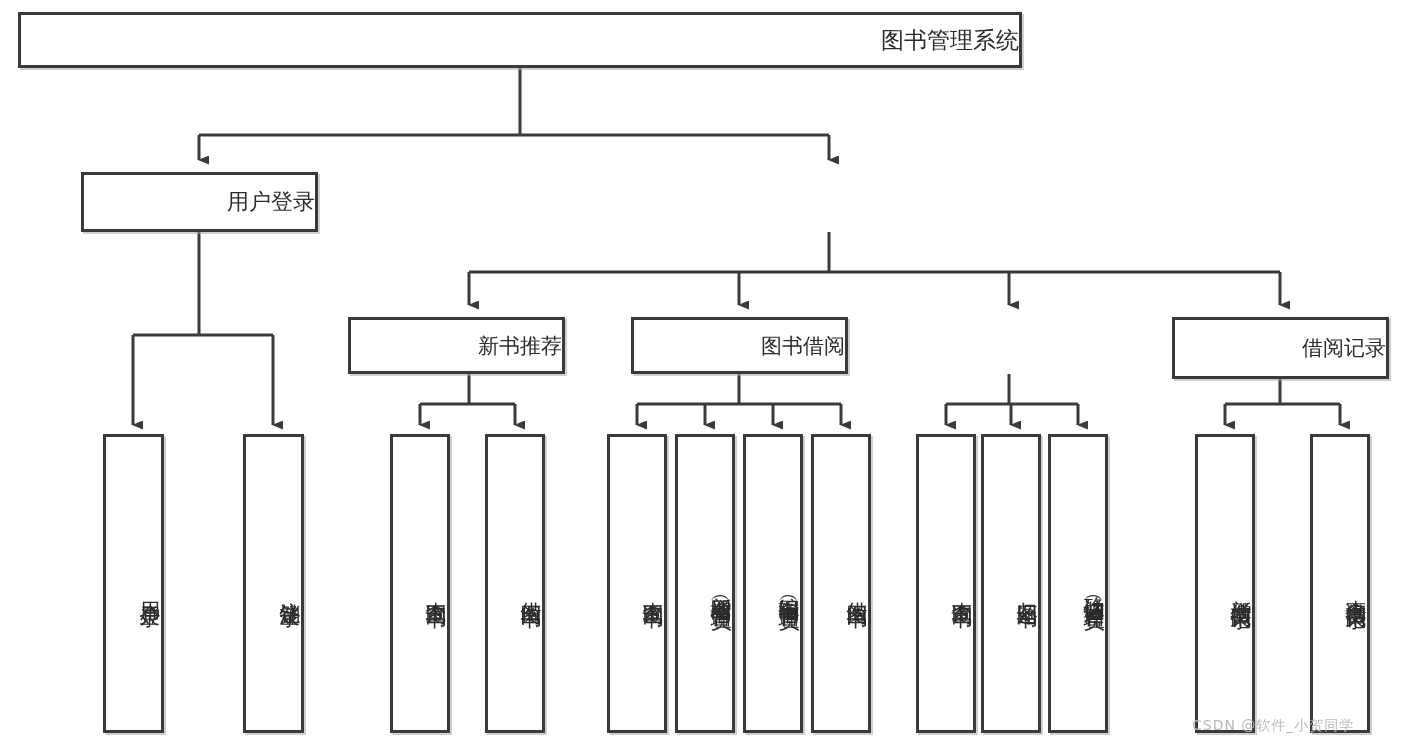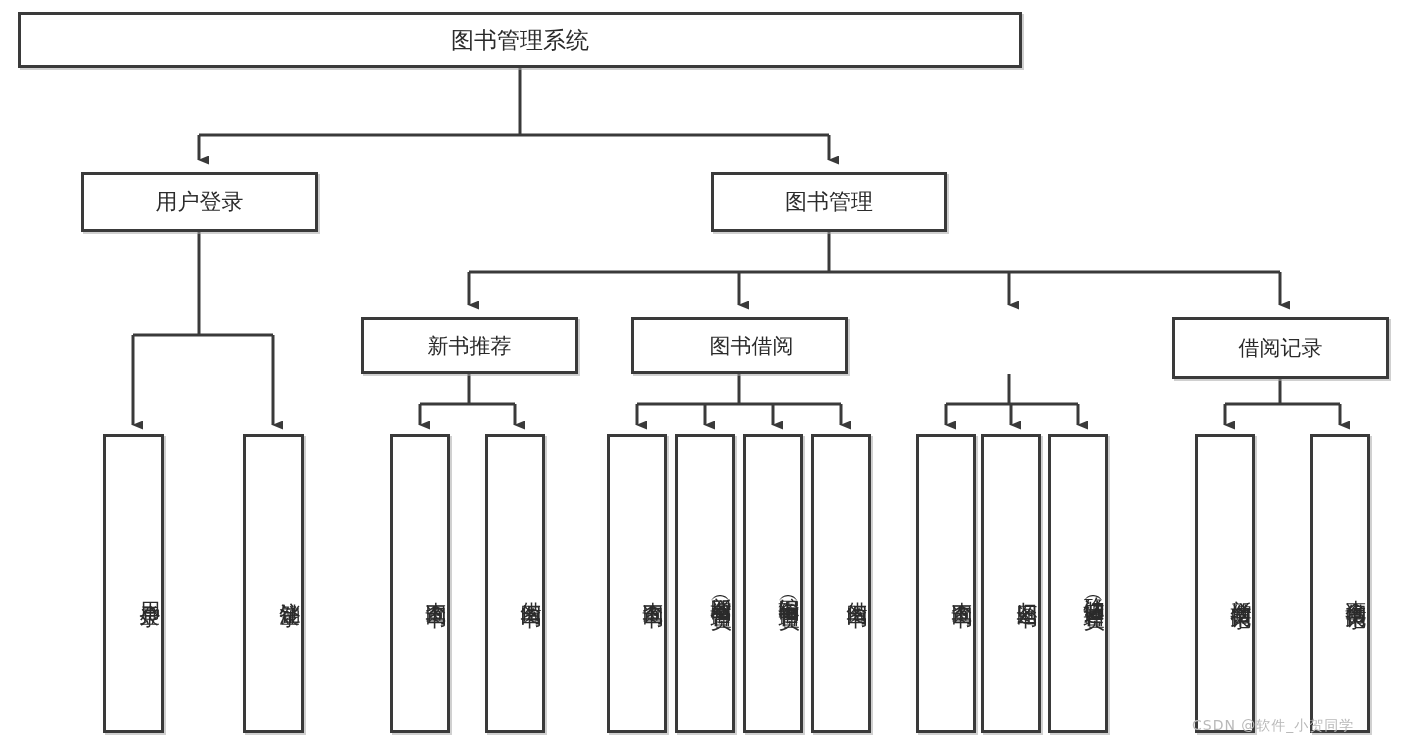--- a/index.html
+++ b/index.html
@@ -21,21 +21,21 @@
     height:747px;
     pointer-events:none;
   }
   .node{
     position:absolute;
     box-sizing:border-box;
     background:#ffffff;
     border:3px solid #3a3a3a;
     display:flex;
     align-items:center;
-    justify-content:center;
+    justify-content:flex-end;
     text-align:center;
     color:#2b2b2b;
     box-shadow:2px 2px 0 0 rgba(170,170,170,0.55);
   }
   .node.root{ font-size:23px; }
   .node.lvl2{ font-size:22px; }
   .node.lvl3{ font-size:21px; }
   .node.leaf{
     font-size:21px;
     writing-mode:vertical-rl;
@@ -115,25 +115,22 @@
     </g>
   </svg>
 
   <div class="node root" style="left:18px;top:12px;width:1004px;height:56px;">
     <span class="lbl">图书管理系统</span>
   </div>
 
   <div class="node lvl2" style="left:81px;top:172px;width:237px;height:60px;">
     <span class="lbl">用户登录</span>
   </div>
-  <div class="node lvl2" style="left:711px;top:172px;width:236px;height:60px;">
-    <span class="lbl">图书管理</span>
-  </div>
 
-  <div class="node lvl3" style="left:361px;top:317px;width:217px;height:57px;">
+  <div class="node lvl3" style="left:348px;top:317px;width:217px;height:57px;">
     <span class="lbl">新书推荐</span>
   </div>
   <div class="node lvl3" style="left:631px;top:317px;width:217px;height:57px;padding-left:24px;">
     <span class="lbl">图书借阅</span>
   </div>
   <div class="node lvl3" style="left:1172px;top:317px;width:217px;height:62px;">
     <span class="lbl">借阅记录</span>
   </div>
 
   <div class="node leaf" style="left:103px;top:434px;width:61px;height:299px;">

